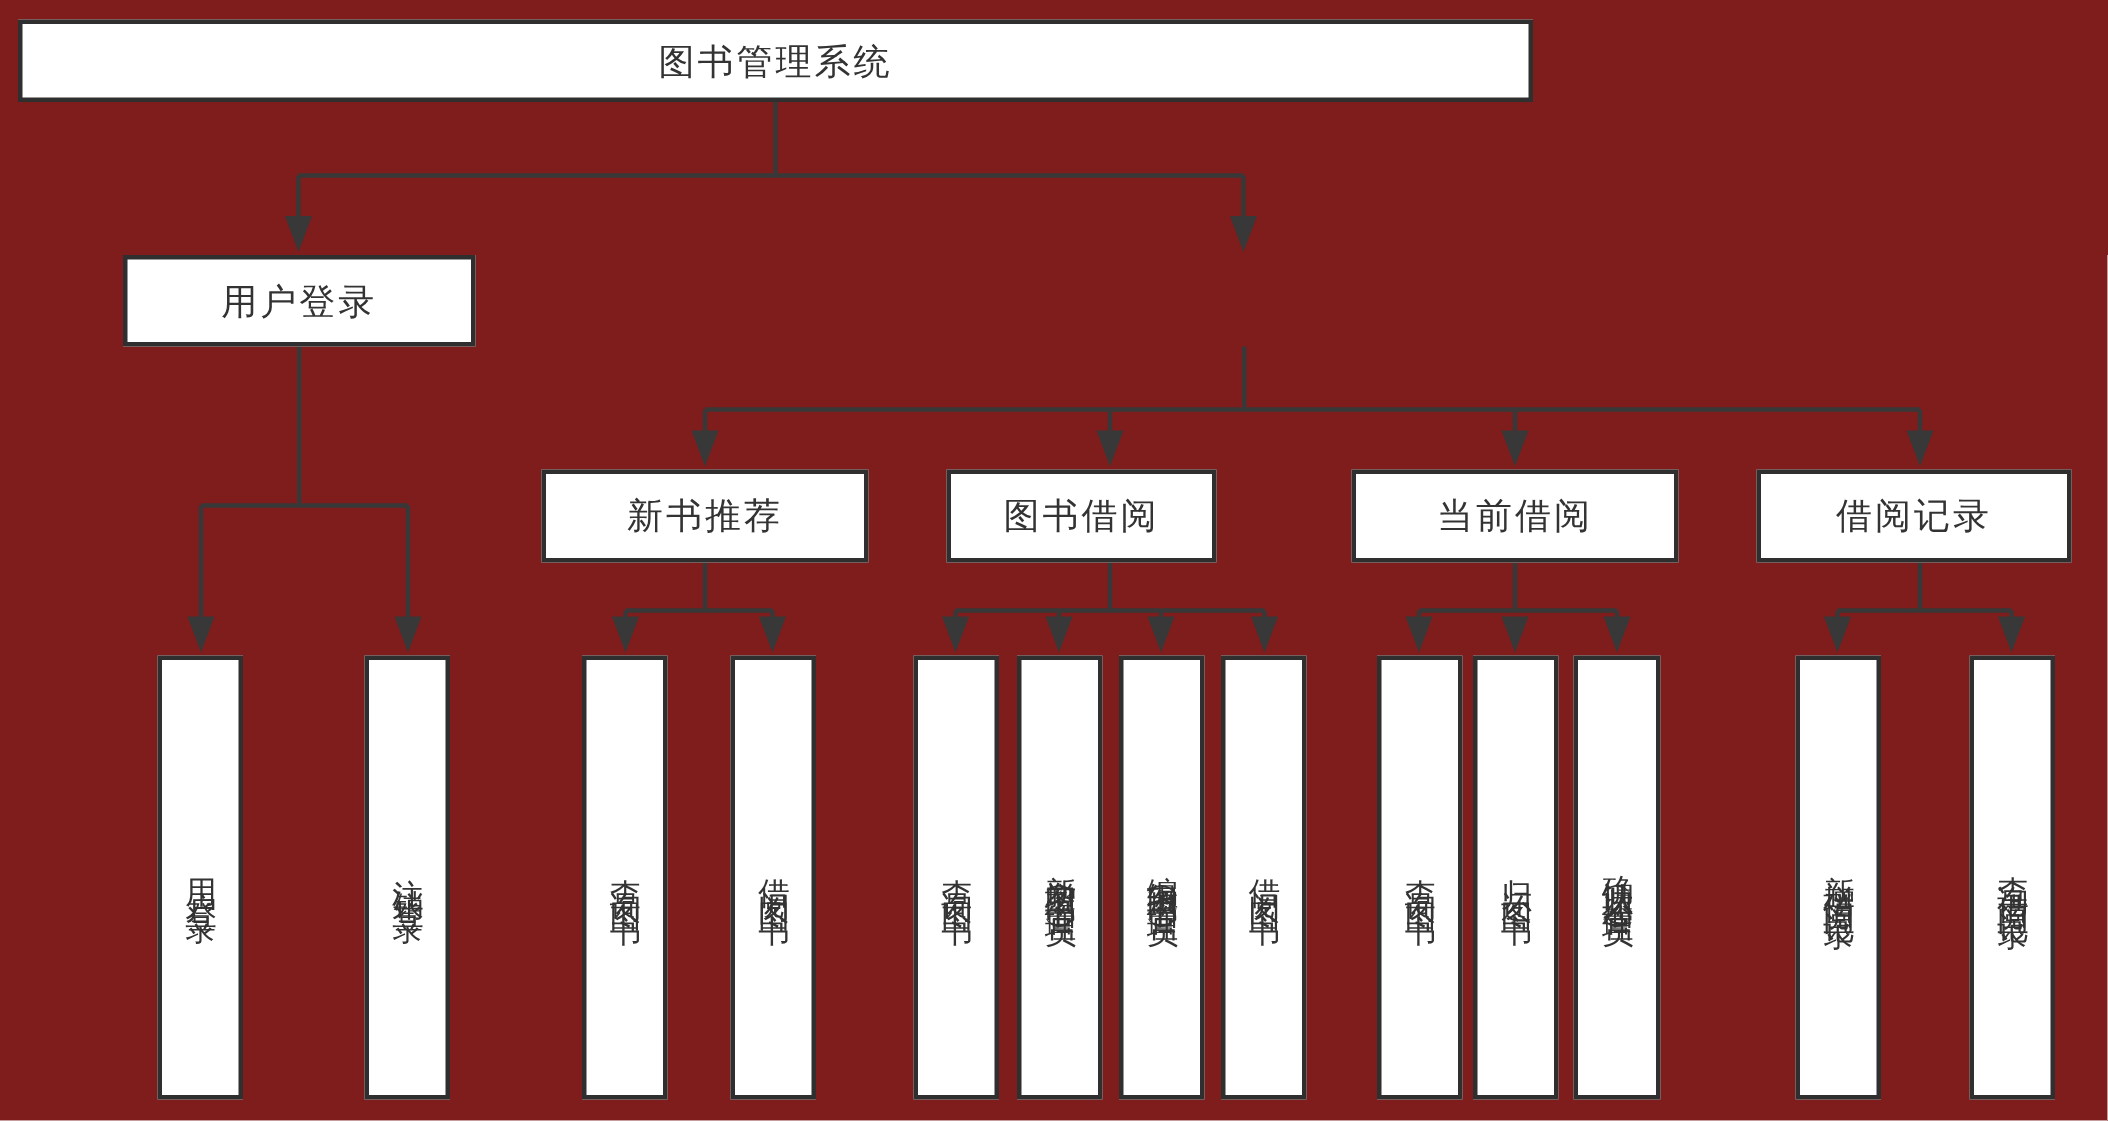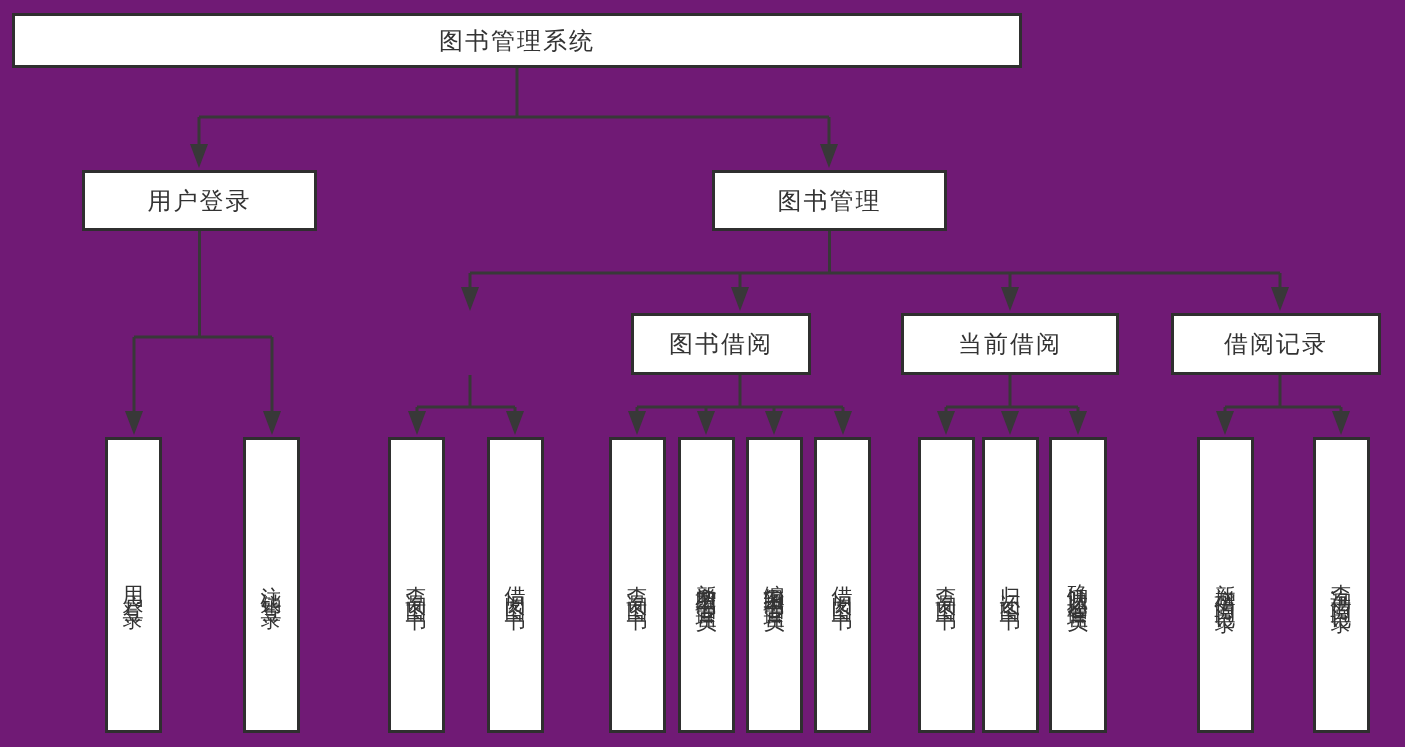--- a/index.html
+++ b/index.html
@@ -4,21 +4,21 @@
 <style>
   html, body {
     margin: 0;
     padding: 0;
     background: #ffffff;
   }
   #canvas {
     position: relative;
     width: 1405px;
     height: 747px;
-    background: #701a75;
+    background: #7f1d1d;
     font-family: "Liberation Sans", sans-serif;
     color: #333333;
     overflow: hidden;
   }
   #connector-svg {
     position: absolute;
     left: 0;
     top: 0;
     z-index: 0;
   }
@@ -98,24 +98,24 @@
     </g>
   </svg>
 
   <div class="node hnode" style="left:12px; top:13px; width:1010px; height:55px;">
     <span>图书管理系统</span>
   </div>
 
   <div class="node hnode" style="left:82px; top:170px; width:235px; height:61px;">
     <span>用户登录</span>
   </div>
-  <div class="node hnode" style="left:712px; top:170px; width:235px; height:61px;">
-    <span>图书管理</span>
+
+  <div class="node hnode" style="left:361px; top:313px; width:218px; height:62px;">
+    <span>新书推荐</span>
   </div>
-
   <div class="node hnode" style="left:631px; top:313px; width:180px; height:62px;">
     <span>图书借阅</span>
   </div>
   <div class="node hnode" style="left:901px; top:313px; width:218px; height:62px;">
     <span>当前借阅</span>
   </div>
   <div class="node hnode" style="left:1171px; top:313px; width:210px; height:62px;">
     <span>借阅记录</span>
   </div>
 

